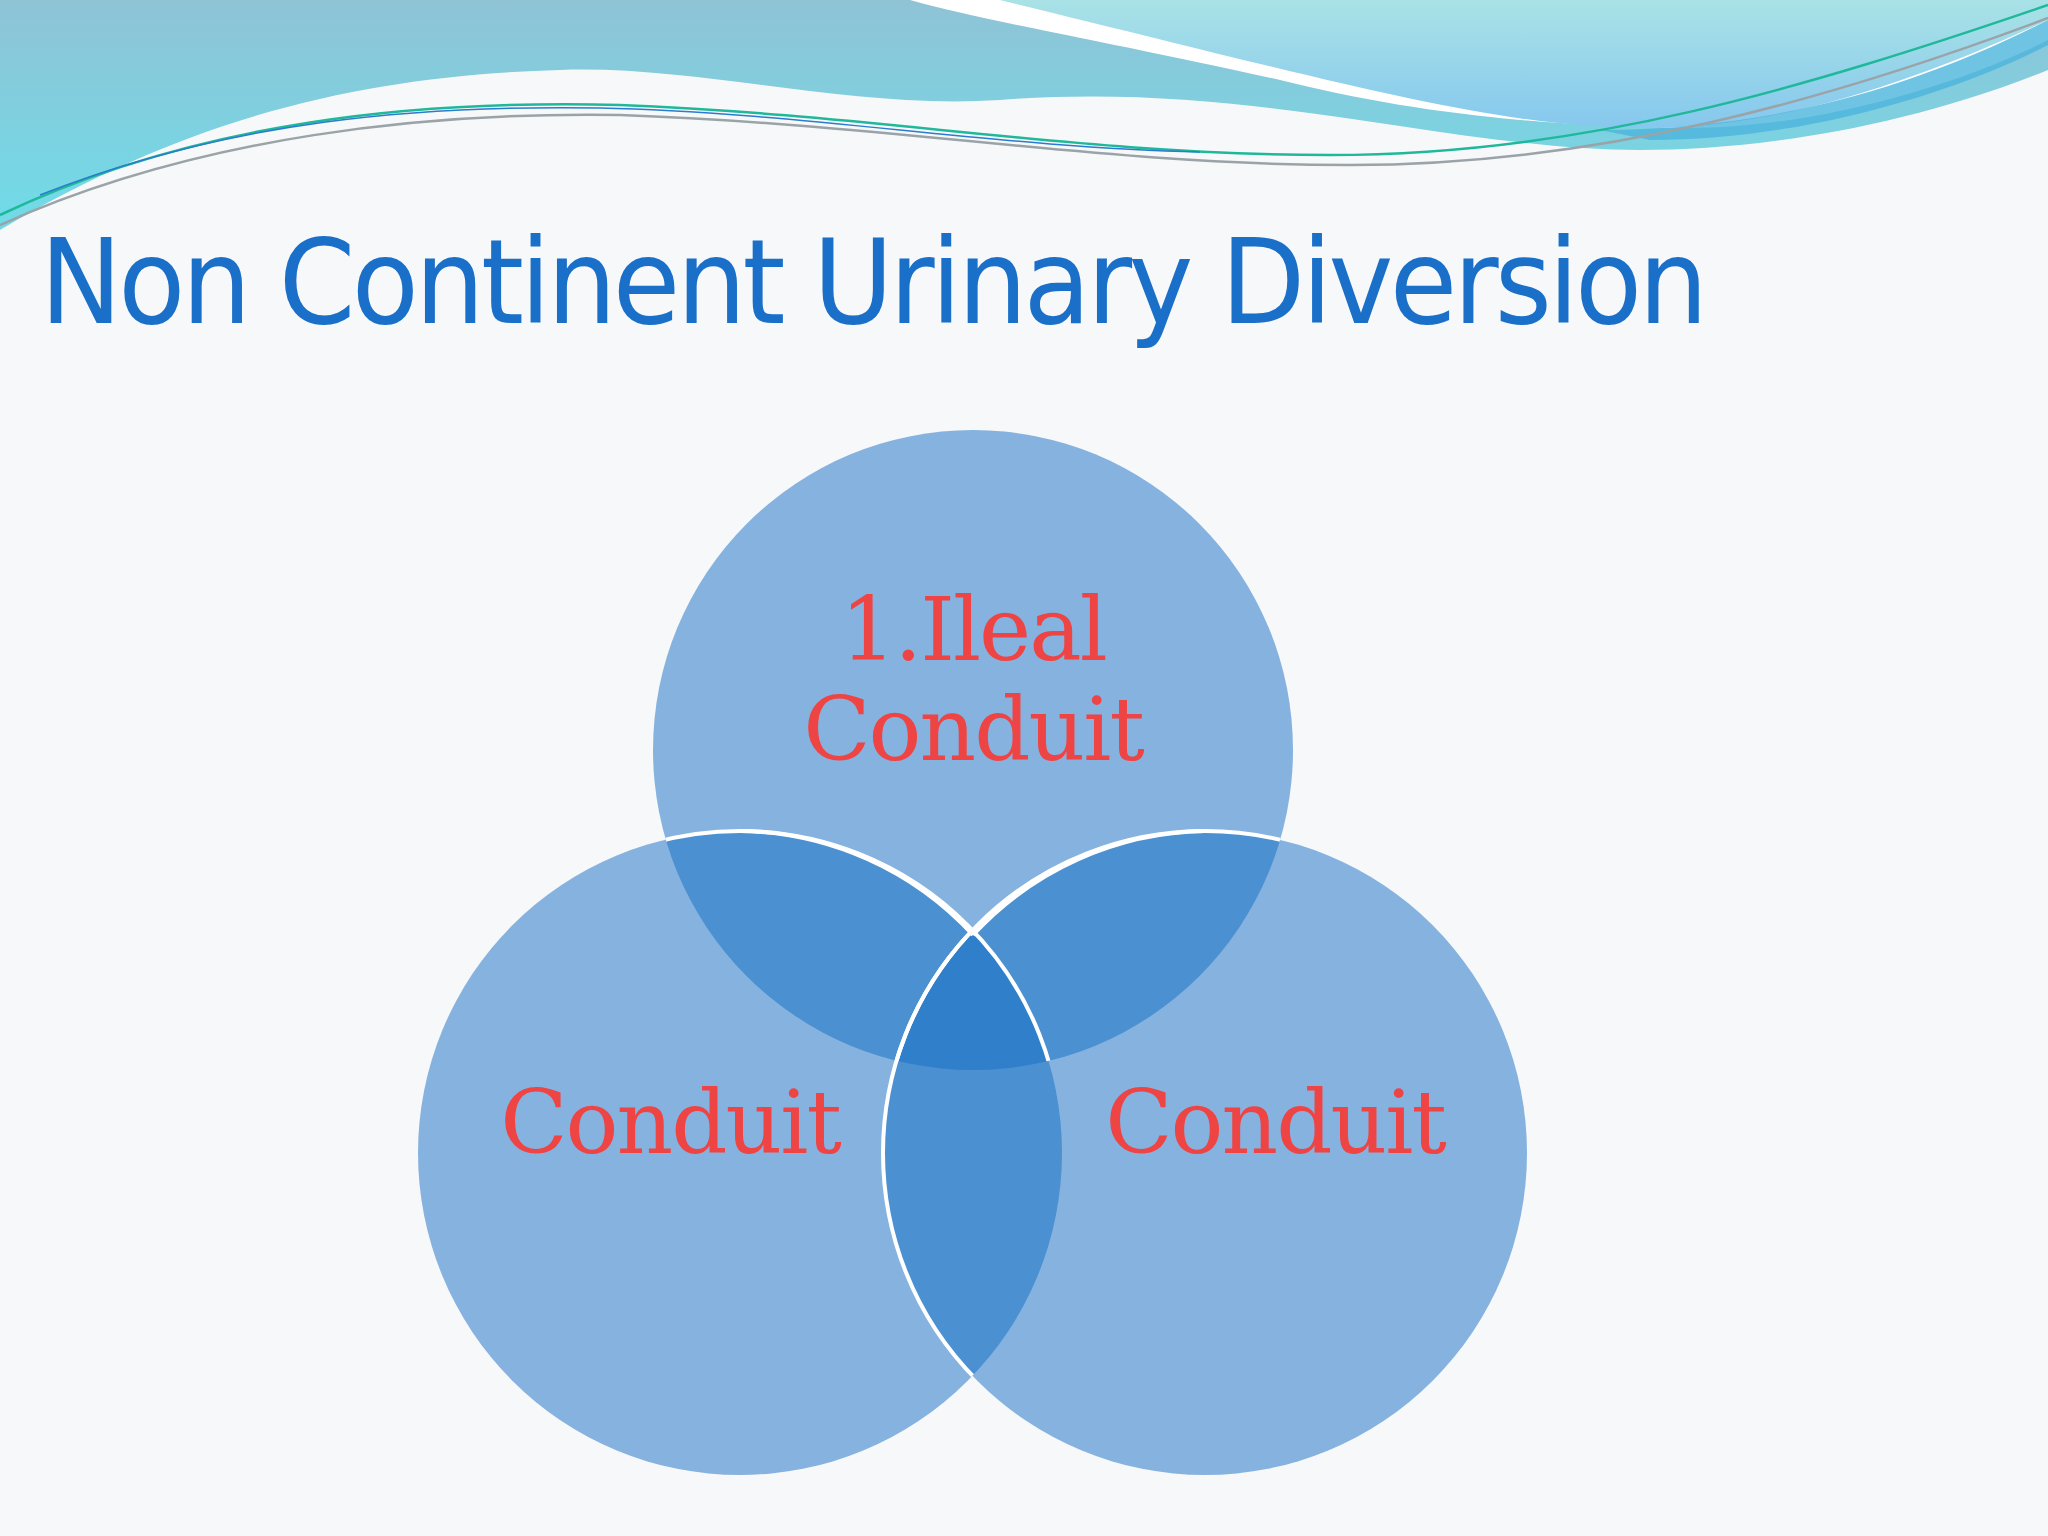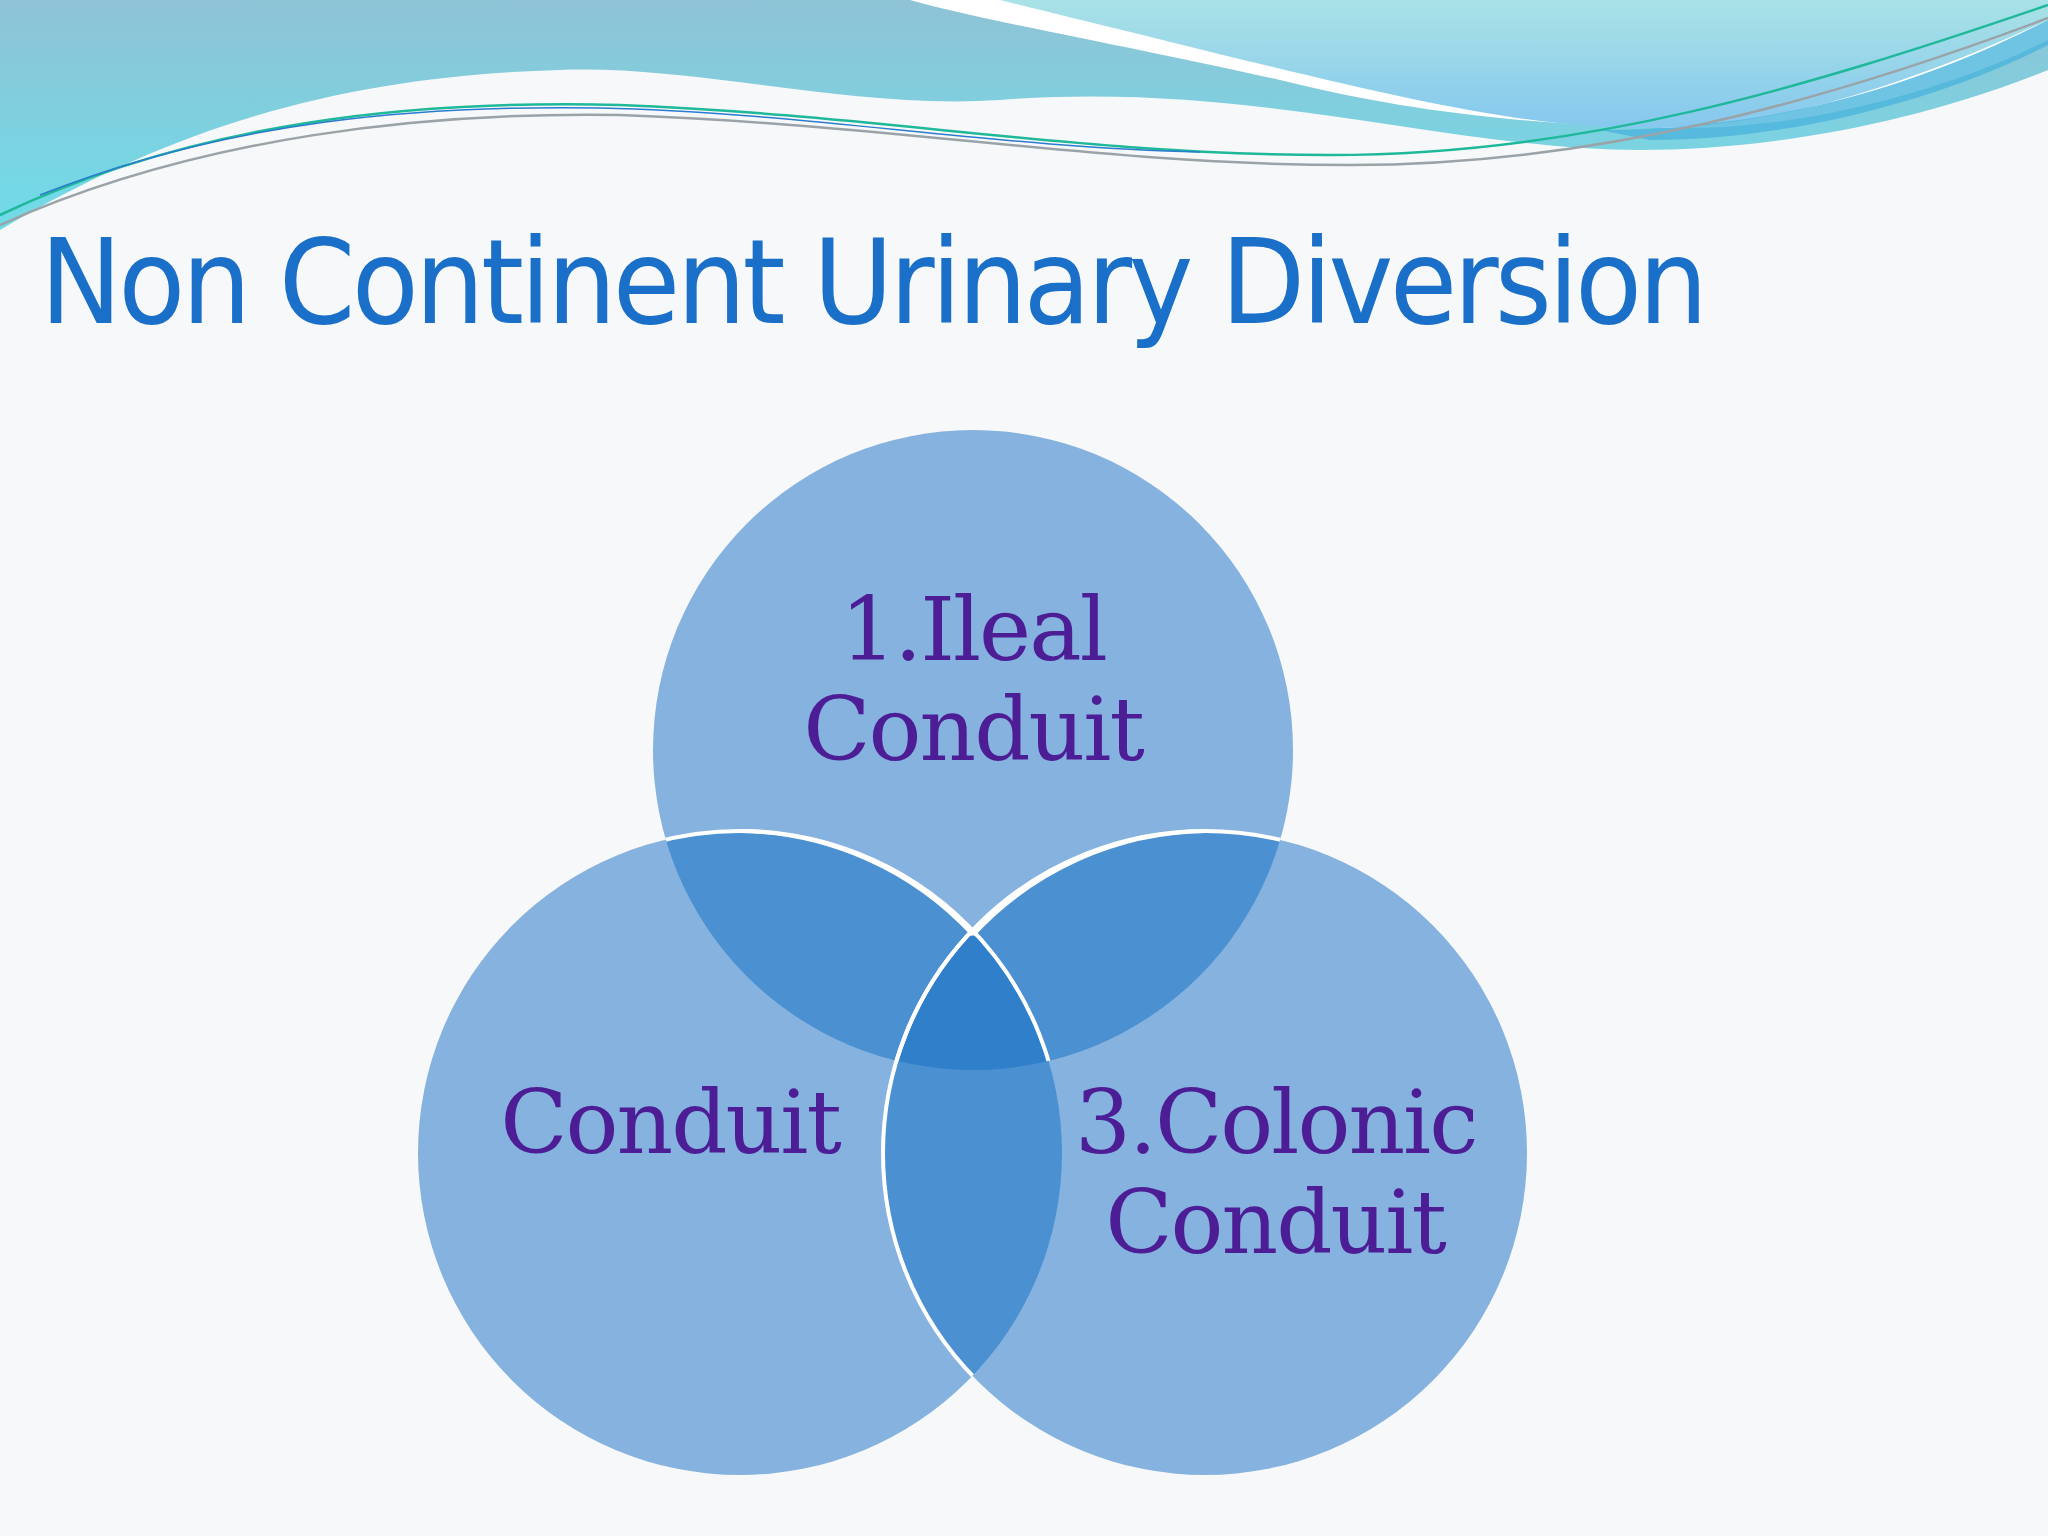--- a/index.html
+++ b/index.html
@@ -12,21 +12,21 @@
   .deco { position:absolute; left:0; top:0; width:2048px; height:260px; }
   .title {
     position:absolute; left:40px; top:218px; margin:0;
     font-family:"DejaVu Sans", sans-serif;
     font-size:118px; font-weight:normal; color:#1a6fc9;
     letter-spacing:-4px; white-space:nowrap; line-height:1.1;
     transform:scaleX(0.93); transform-origin:left top;
   }
   .venn { position:absolute; left:0; top:0; width:2048px; height:1536px; }
   .label {
-    position:absolute; text-align:center; color:#4c1d95;
+    position:absolute; text-align:center; color:#ef4444;
     font-family:"DejaVu Serif", serif; font-size:88px; line-height:100px;
     letter-spacing:-2px; white-space:nowrap;
   }
   .label span { display:block; }
 </style>
 </head>
 <body>
 
 <div class="slide">
 
@@ -88,17 +88,16 @@
   </svg>
 
   <div class="label" style="left:773px; top:580px; width:400px;">
     <span>1.Ileal</span>
     <span>Conduit</span>
   </div>
   <div class="label" style="left:470px; top:1073px; width:400px;">
     <span>Conduit</span>
   </div>
   <div class="label" style="left:1075px; top:1073px; width:400px;">
-    <span>3.Colonic</span>
     <span>Conduit</span>
   </div>
 
 </div>
 
 </body></html>

